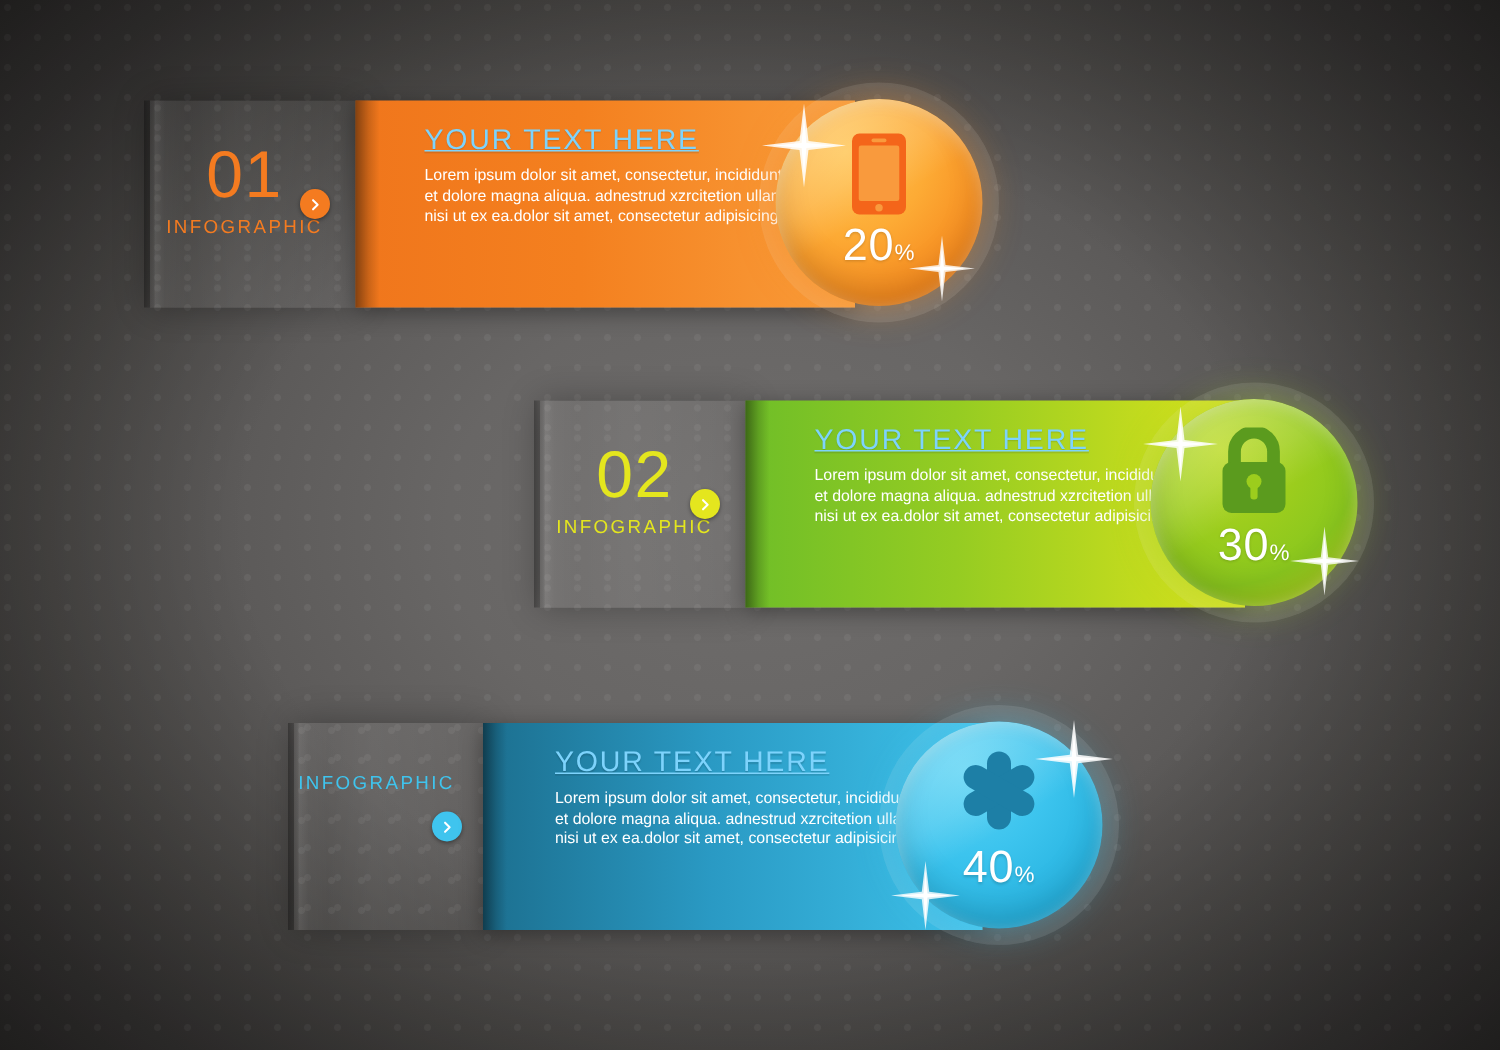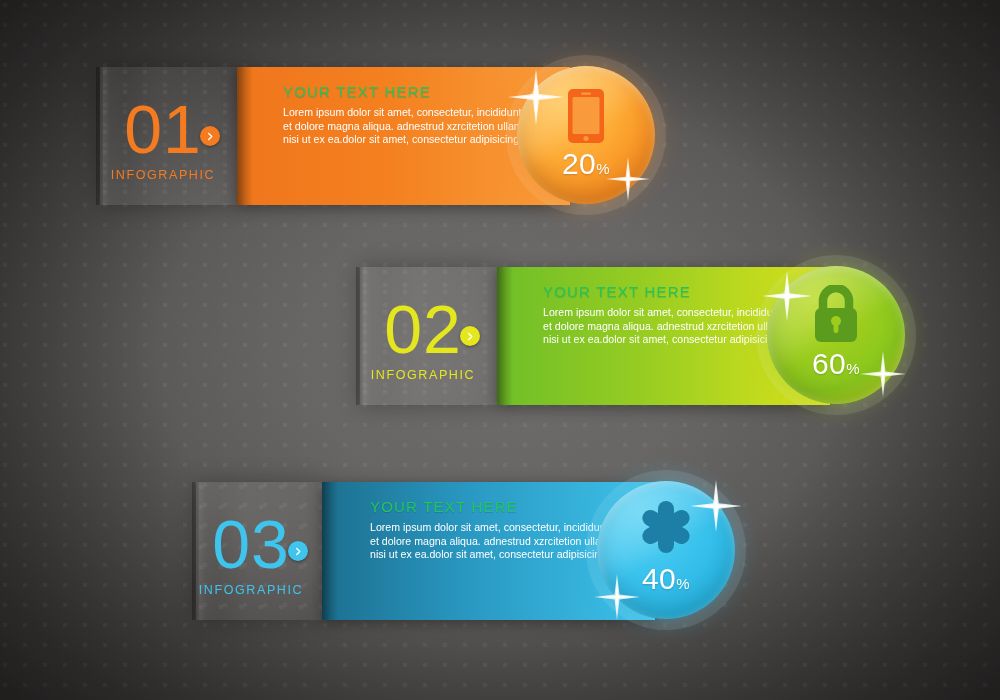--- a/index.html
+++ b/index.html
@@ -45,21 +45,21 @@
     background-size:20px 20px;
   }
   .seam{
     position:absolute;top:0;height:100%;width:14px;
     background:linear-gradient(90deg, rgba(0,0,0,.30) 0%, rgba(0,0,0,.05) 45%, rgba(255,255,255,.05) 55%, rgba(0,0,0,0) 100%);
   }
 
   
   .numblock{position:absolute;text-align:center;}
   .num{
-    font-size:68px;font-weight:400;line-height:1;letter-spacing:1px;
+    font-size:44px;font-weight:400;line-height:1;letter-spacing:1px;
     font-family:"Liberation Sans", sans-serif;
   }
   .numlabel{
     font-size:12.5px;letter-spacing:1.6px;margin-top:5px;
   }
   .bullet{
     position:absolute;width:20px;height:20px;border-radius:50%;
     display:flex;align-items:center;justify-content:center;
     box-shadow:0 1px 3px rgba(0,0,0,.4);
   }
@@ -70,22 +70,23 @@
     position:absolute;top:0;height:100%;
     box-shadow:0 3px 14px rgba(0,0,0,.38);
   }
   .band::before{ 
     content:"";position:absolute;left:0;top:0;bottom:0;width:16px;
     background:linear-gradient(90deg, rgba(0,0,0,.45) 0%, rgba(0,0,0,.16) 55%, rgba(0,0,0,0) 100%);
   }
   .band-inner{position:absolute;inset:0;}
   .band-txt{position:absolute;}
   .band-title{
-    color:#22c55e;font-size:15px;letter-spacing:1.2px;font-weight:400;
+    color:#7dd3fc;font-size:19px;letter-spacing:1.2px;font-weight:400;
     text-shadow:0 1px 1px rgba(0,0,0,.14);
+    text-decoration:underline;
   }
   .band-body{
     color:#ffffff;font-size:10.6px;line-height:13.6px;margin-top:6px;
     max-width:330px;
   }
 
   
   .circwrap{position:absolute;}
   .ring{
     position:absolute;border-radius:50%;
@@ -216,42 +217,41 @@
       </div>
       <div class="cicon" style="left:11px;top:30px;width:138px;">
         <svg width="50" height="58" viewBox="0 0 50 58">
           <path d="M12 25 V16 a13 13 0 0 1 26 0 V25" fill="none" stroke="#5b9b1e" stroke-width="8.5"></path>
           <rect x="4" y="23" width="42" height="34" rx="6" fill="#5b9b1e"></rect>
           <circle cx="25" cy="36" r="5" fill="#9ccd1d"></circle>
           <rect x="22.6" y="36" width="4.8" height="12" rx="2.2" fill="#9ccd1d"></rect>
         </svg>
       </div>
       <div class="pct" style="left:11px;top:92px;width:138px;">
-        <span>60</span><span class="sign">%</span>
+        <span>30</span><span class="sign">%</span>
       </div>
       <svg class="spark" style="left:6px;top:16px;" width="50" height="50" viewBox="0 0 56 56">
         <path d="M28 0 L31 25 L56 28 L31 31 L28 56 L25 31 L0 28 L25 25 Z" fill="rgba(255,255,255,.85)"></path>
         <path d="M28 8 L29.6 26.4 L48 28 L29.6 29.6 L28 48 L26.4 29.6 L8 28 L26.4 26.4 Z" fill="#ffffff"></path>
       </svg>
       <svg class="spark" style="left:104px;top:96px;" width="46" height="46" viewBox="0 0 56 56">
         <path d="M28 0 L31 25 L56 28 L31 31 L28 56 L25 31 L0 28 L25 25 Z" fill="rgba(255,255,255,.8)"></path>
         <path d="M28 8 L29.6 26.4 L48 28 L29.6 29.6 L28 48 L26.4 29.6 L8 28 L26.4 26.4 Z" fill="#ffffff"></path>
       </svg>
     </div>
   </div>
 
   <div class="row" style="left:0;top:482px;width:1000px;height:138px;">
 
     <div class="panel" style="left:196px;width:126px;">
       <div class="pdots"></div>
     </div>
     <div class="seam" style="left:192px;"></div>
 
     <div class="numblock" style="left:196px;top:28px;width:110px;">
-      <div class="num" style="color:#3fc4ee;">03</div>
       <div class="numlabel" style="color:#3fc4ee;">INFOGRAPHIC</div>
     </div>
 
     <div class="bullet" style="left:288px;top:59px;background:#3fc4ee;">
       <svg width="9" height="9" viewBox="0 0 10 10">
         <path d="M3 1.6 L6.4 5 L3 8.4" fill="none" stroke="#ffffff" stroke-width="1.5" stroke-linecap="round" stroke-linejoin="round"></path>
       </svg>
     </div>
 
     <div class="band" style="left:322px;width:333px;background:linear-gradient(90deg,#1c6f8f 0%,#2a9ac4 46%,#3ec2ea 100%);">

